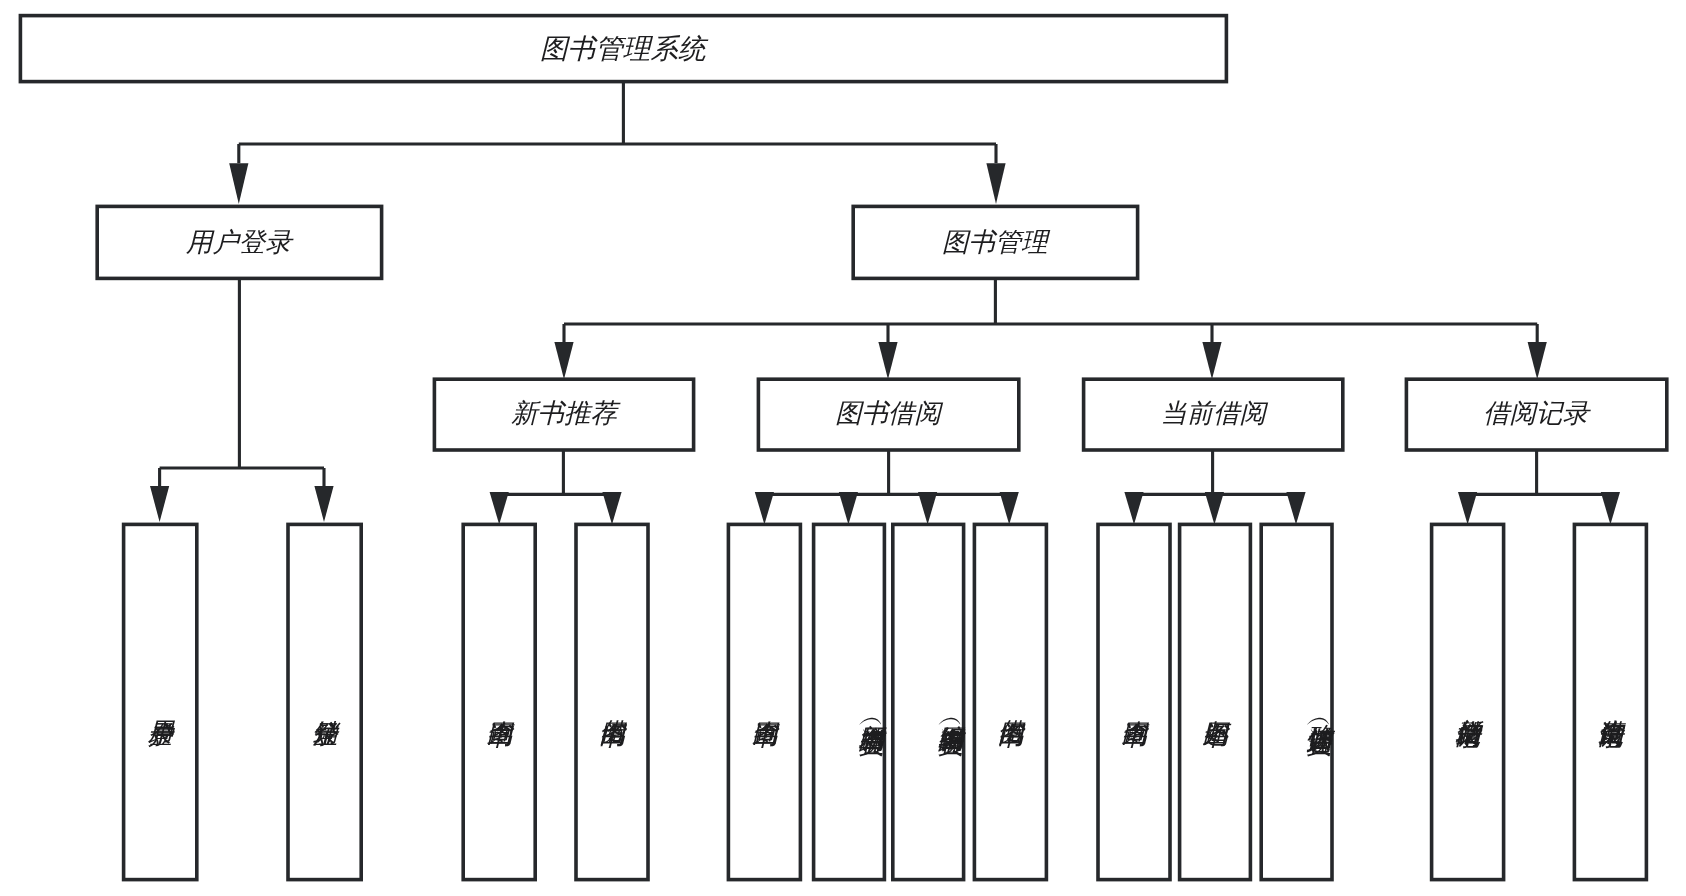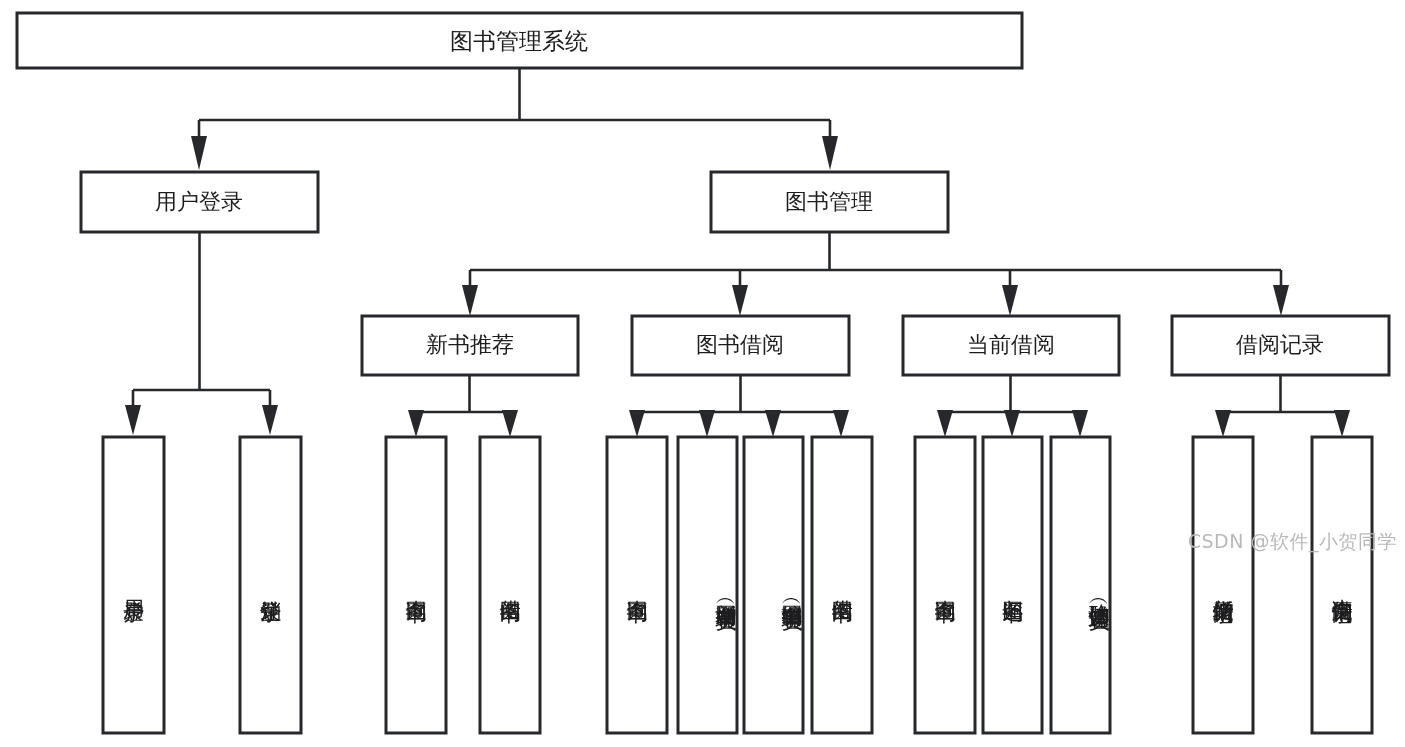--- a/index.html
+++ b/index.html
@@ -13,20 +13,21 @@
     font-family: "DejaVu Sans", "Liberation Sans", sans-serif;
     position: relative;
     overflow: hidden;
   }
   #diagram-root {
     position: absolute;
     left: 0;
     top: 0;
     width: 1405px;
     height: 561px;
+    font-style: italic;
   }
   svg#flow {
     display: block;
     width: 1405px;
     height: 747px;
   }
   .node-rect {
     fill: #ffffff;
     stroke: #26282b;
     stroke-width: 3;
@@ -233,15 +234,14 @@
   <div class="leaf-label top" style="left:744px; top:443px; width:59px; height:296px; display:flex; align-items:flex-start; justify-content:center;">编辑图书（管理员）</div>
   <div class="leaf-label center" style="left:812px; top:437px; width:60px; height:296px; display:flex; align-items:center; justify-content:center;">借阅图书</div>
 
   <div class="leaf-label center" style="left:915px; top:437px; width:60px; height:296px; display:flex; align-items:center; justify-content:center;">查询图书</div>
   <div class="leaf-label center" style="left:983px; top:437px; width:59px; height:296px; display:flex; align-items:center; justify-content:center;">归还图书</div>
   <div class="leaf-label top" style="left:1051px; top:443px; width:59px; height:296px; display:flex; align-items:flex-start; justify-content:center;">确认归还（管理员）</div>
 
   <div class="leaf-label center" style="left:1193px; top:437px; width:60px; height:296px; display:flex; align-items:center; justify-content:center;">新增借阅记录</div>
   <div class="leaf-label center" style="left:1312px; top:437px; width:60px; height:296px; display:flex; align-items:center; justify-content:center;">查询借阅记录</div>
 
-  <div id="watermark">CSDN @软件_小贺同学</div>
 
 </div>
 
 </body></html>

